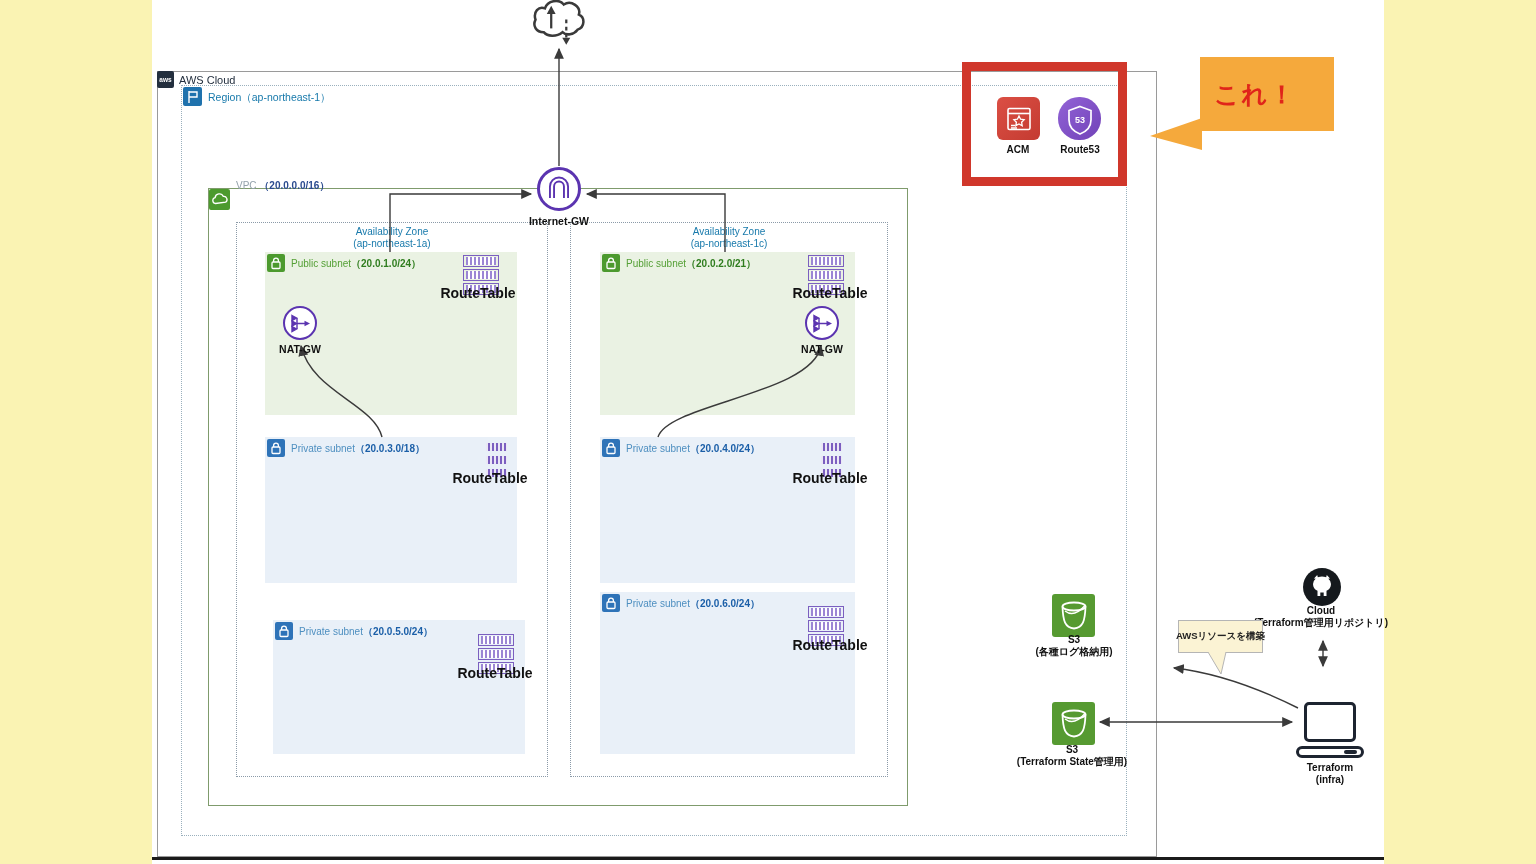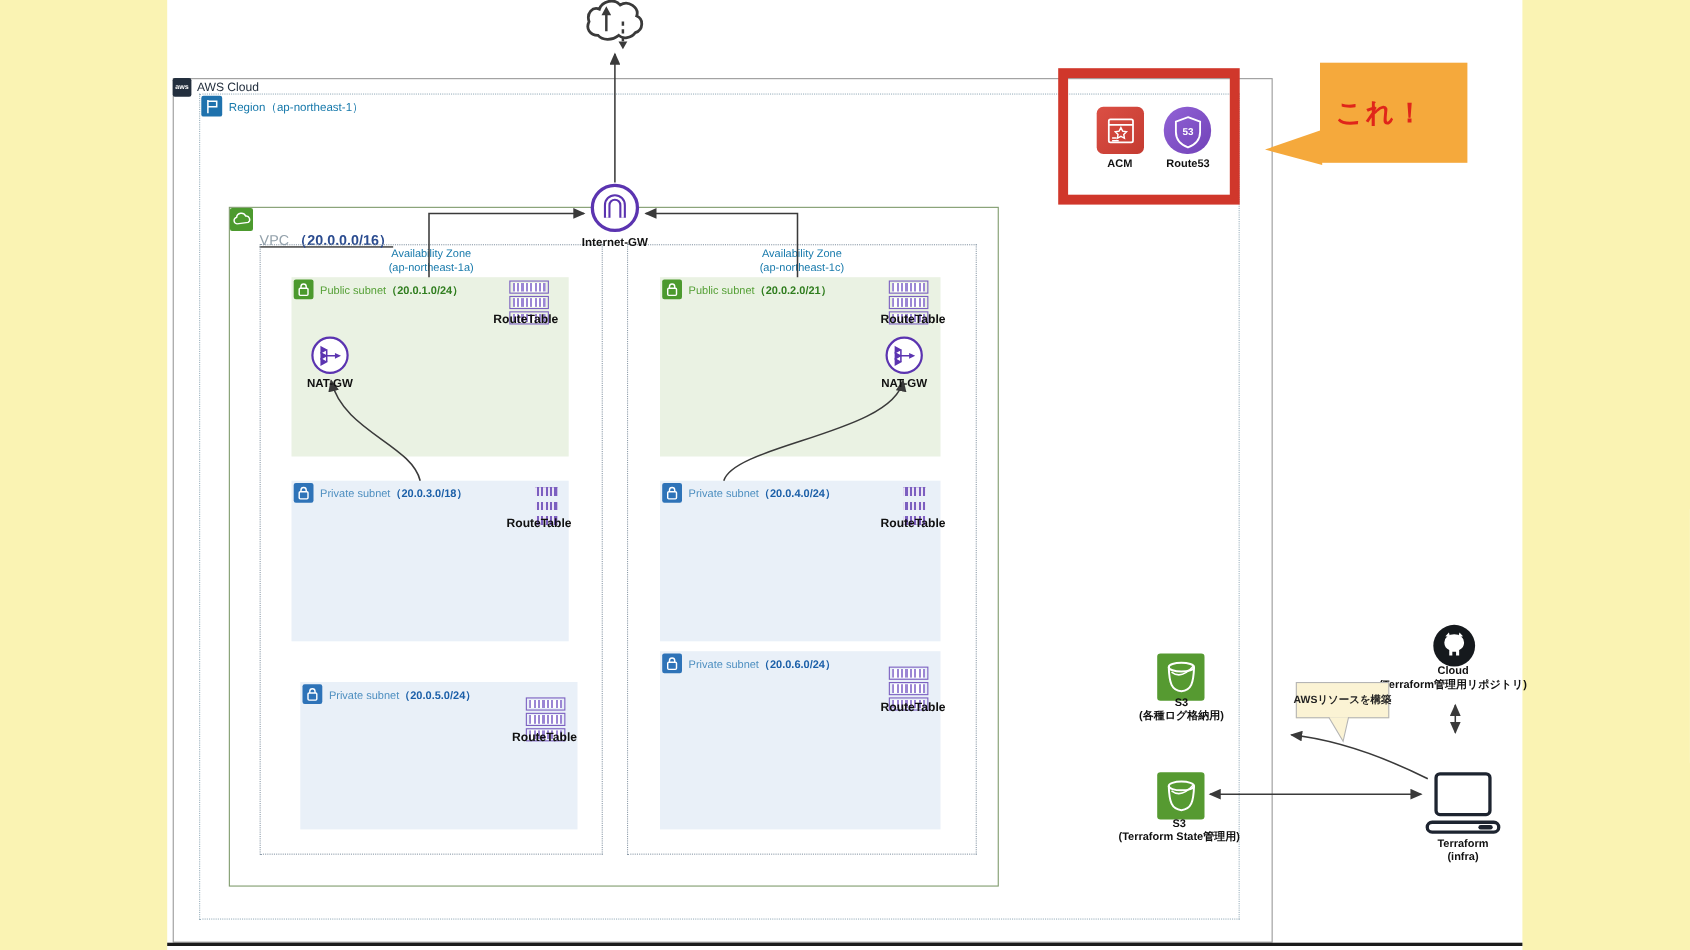--- a/index.html
+++ b/index.html
@@ -27,34 +27,34 @@
   .lock{position:absolute;left:2px;top:2px;width:18px;height:18px;border-radius:2px;}
   .lock.green{background:#4C9A2E;} .lock.blue{background:#2E73B8;}
 
   
   .rt-outline{position:absolute;display:flex;flex-direction:column;gap:2px;}
   .rt-outline i{display:block;width:30px;height:8px;border:1.5px solid #7B5FC0;background:
     repeating-linear-gradient(90deg,#9b86d4 0 2px,rgba(0,0,0,0) 2px 4px) content-box #fff;padding:1px 2px;}
   .rt-solid{position:absolute;display:flex;flex-direction:column;gap:1px;}
   .rt-solid i{display:block;width:21px;height:8px;background:
     repeating-linear-gradient(90deg,rgba(255,255,255,.85) 0 2px,rgba(0,0,0,0) 2px 4px) content-box #7B5FC0;padding:2px 3px;}
-  .rt-lbl{position:absolute;font-size:11px;font-weight:bold;color:#111;text-align:center;width:100px;}
+  .rt-lbl{position:absolute;font-size:14px;font-weight:bold;color:#111;text-align:center;width:100px;}
 
   .node-lbl{position:absolute;font-size:10.5px;font-weight:bold;color:#111;text-align:center;white-space:nowrap;}
   .two-line{font-size:10px;line-height:12px;}
 
   .gw-circle{border:2.6px solid #5B34B0;border-radius:50%;background:#fff;display:flex;align-items:center;justify-content:center;}
 
   
   #red-box{left:962px;top:62px;width:165px;height:124px;border:9px solid #D0372B;}
   .svc-icon{width:43px;height:43px;border-radius:6px;display:flex;align-items:center;justify-content:center;}
   #acm-icon{left:997px;top:97px;background:linear-gradient(135deg,#DB4F44,#C43B31);}
   #r53-icon{left:1058px;top:97px;background:linear-gradient(135deg,#9263D6,#7142B8);border-radius:21px;}
   .svc-lbl{position:absolute;top:144px;width:60px;text-align:center;font-size:10px;font-weight:bold;color:#111;}
-  #callout-bubble{left:1200px;top:57px;width:134px;height:91px;background:#F5A93C;display:flex;align-items:center;}
+  #callout-bubble{left:1200px;top:57px;width:134px;height:74px;background:#F5A93C;display:flex;align-items:center;}
   #callout-bubble span{padding-left:14px;font-size:25px;font-weight:bold;color:#E0251A;letter-spacing:2px;}
   #note-bubble{left:1178px;top:620px;width:85px;height:33px;background:#FBF3D4;border:1px solid #b5b5b5;
     display:flex;align-items:center;justify-content:center;}
   #note-bubble span{font-size:9.5px;font-weight:bold;color:#222;white-space:nowrap;}
 
   .s3-icon{width:43px;height:43px;background:#569A31;border-radius:3px;display:flex;align-items:center;justify-content:center;}
 
   
   #laptop-screen{left:1304px;top:702px;width:52px;height:40px;border:3.5px solid #1d2430;border-radius:5px;background:#fff;}
   #laptop-base{left:1296px;top:746px;width:68px;height:12px;border:3px solid #1d2430;border-radius:6px;background:#fff;}
@@ -79,21 +79,21 @@
       </svg>
   </div>
   <div class="abs" style="left:208px;top:91px;font-size:10.5px;color:#1779AB;">Region（ap-northeast-1）</div>
 
   <div class="abs" id="vpc-box"></div>
   <div class="abs" style="left:209px;top:189px;width:21px;height:21px;background:#4C9A2E;border-radius:2px;">
     <svg width="21" height="21" viewBox="0 0 21 21">
         <path d="M6.5,14.5 a3,3 0 0 1 -0.4,-5.9 a4.3,4.3 0 0 1 8.2,-1.2 a3.2,3.2 0 0 1 2.3,5.8 z" fill="none" stroke="#fff" stroke-width="1.3"></path>
       </svg>
   </div>
-  <div class="abs" style="left:236px;top:210px;font-size:13px;text-decoration:underline;">
+  <div class="abs" style="left:236px;top:179px;font-size:10px;">
     <span style="color:#93A1AB;">VPC</span>
     <b style="color:#2A4B8F;">（20.0.0.0/16）</b>
   </div>
 
   <div class="abs az-box" id="az-a"></div>
   <div class="abs az-lbl" style="left:292px;top:226px;width:200px;">
     <div>Availability Zone</div>
       <div>(ap-northeast-1a)</div>
   </div>
   <div class="abs az-box" id="az-c"></div>

